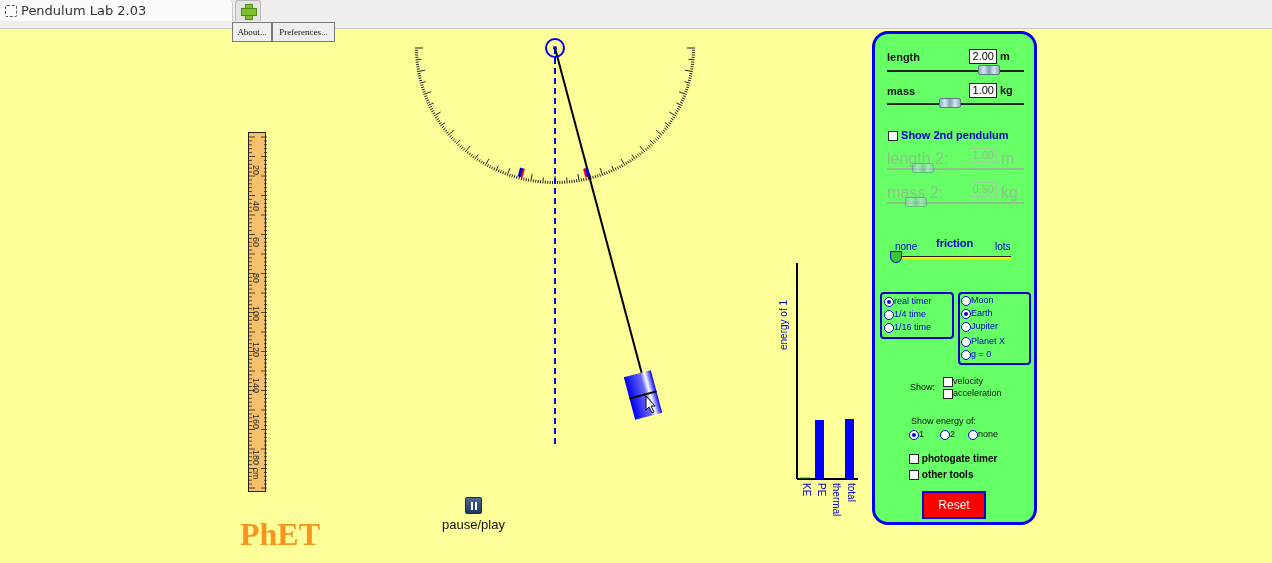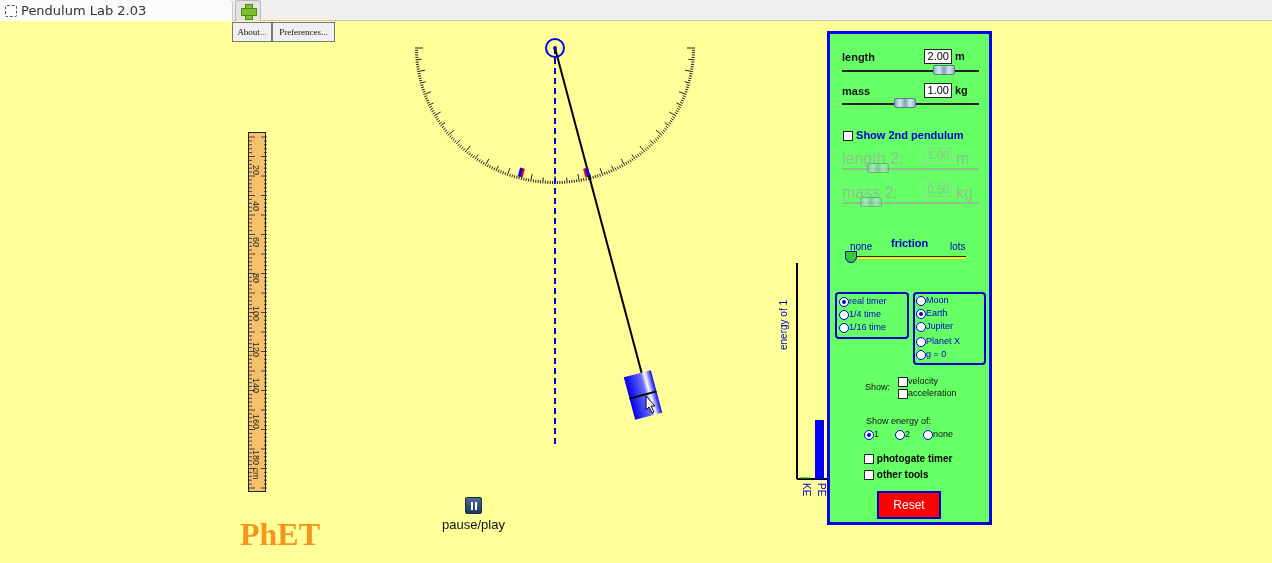--- a/index.html
+++ b/index.html
@@ -1,32 +1,32 @@
 <!DOCTYPE html>
 <html><head>
 <meta charset="utf-8">
 <style>
   * { box-sizing: border-box; margin: 0; padding: 0; }
   html, body { width: 1272px; height: 563px; overflow: hidden; background: #ffff99; font-family: "Liberation Sans", sans-serif; }
-  .tabbar { position: absolute; left: 0; top: 0; width: 1272px; height: 21px; background: #f0efee; border-bottom: 1px solid #c8c8c8; }
+  .tabbar { position: absolute; left: 0; top: 0; width: 1272px; height: 29px; background: #f0efee; border-bottom: 1px solid #c8c8c8; }
   .tab-title { position: absolute; left: 0; top: 0; width: 233px; height: 21px; background: #fbfbfb; border-right: 1px solid #c9c9c9; border-radius: 0 4px 0 0; display: flex; align-items: center; padding-left: 5px; font-family: "DejaVu Sans", sans-serif; font-size: 13px; color: #333; }
   .tab-icon { width: 12px; height: 12px; border: 1px dashed #555; border-radius: 2px; margin-right: 4px; }
   .add-tab { position: absolute; left: 235px; top: 0; width: 26px; height: 21px; background: #e4e3e1; border: 1px solid #b8b8b8; border-bottom: none; border-radius: 3px 3px 0 0; display:flex; align-items:center; justify-content:center; }
   .plus { position: relative; width: 14px; height: 14px; }
   .plus::before, .plus::after { content:""; position:absolute; background: #7cc12d; border: 1px solid #4f8a14; }
   .plus::before { left: 4px; top: 0; width: 6px; height: 14px; }
   .plus::after { left: 0; top: 4px; width: 14px; height: 6px; }
   .menu-btn { position: absolute; top: 22px; height: 20px; background: #efefef; border: 1px solid #777; font-family: "Liberation Serif", serif; font-size: 9px; display:flex; align-items:center; justify-content:center; color:#111; }
   .ruler { position: absolute; left: 248px; top: 132px; width: 18px; height: 360px; background: #f7c06a; border: 1px solid #222; }
   .ruler-label { position: absolute; left: 3px; font-size: 9px; color: #222; transform: rotate(90deg); transform-origin: left top; white-space: nowrap; }
   .phet { position: absolute; left: 240px; top: 516px; font-family: "Liberation Serif", serif; font-weight: bold; font-size: 32px; color: #f7941d; }
   .pause-btn { position: absolute; left: 465px; top: 497px; width: 17px; height: 17px; background: linear-gradient(#4c6a93,#1f3760); border: 1px solid #1a2a44; border-radius: 2px; display:flex; align-items:center; justify-content:center; }
   .pause-btn span { width: 2px; height: 8px; background: #fff; margin: 0 1px; }
   .pause-label { position: absolute; left: 442px; top: 517px; font-size: 13px; color: #111; }
-  .panel { position: absolute; left: 827px; top: 31px; width: 165px; height: 494px; background: #66ff66; border: 3px solid #0000ee; border-radius: 0; font-size: 11px; }
+  .panel { position: absolute; left: 872px; top: 31px; width: 165px; height: 494px; background: #66ff66; border: 3px solid #0000ee; border-radius: 16px; font-size: 11px; }
   .lbl-b { position: absolute; font-weight: bold; font-size: 11px; color: #111; }
   .num-box { position: absolute; width: 28px; height: 15px; background: #fff; border: 1px solid #222; font-size: 11px; text-align: right; padding-right: 2px; line-height: 13px; }
   .num-box.dis { background: transparent; border-color: #9ad19a; color: #8fbf8f; }
   .slider-track { position: absolute; height: 2px; background: #222; }
   .slider-track.dis { background: #8fbf8f; }
   .thumb { position: absolute; width: 22px; height: 10px; background: linear-gradient(90deg,#8fb3c9,#d8e6ee,#7ea2b8,#d8e6ee,#8fb3c9); border: 1px solid #5b7a8c; border-radius: 2px; }
   .thumb.dis { opacity: 0.45; }
   .dis-text { position: absolute; color: #8fbf8f; font-size: 16px; }
   .cb { display:inline-block; width: 10px; height: 10px; background: #fff; border: 1px solid #222; vertical-align: middle; }
   .radio { display:inline-block; width: 10px; height: 10px; border: 1px solid #0000cc; border-radius: 50%; background: #fff; vertical-align: middle; position: relative; }

